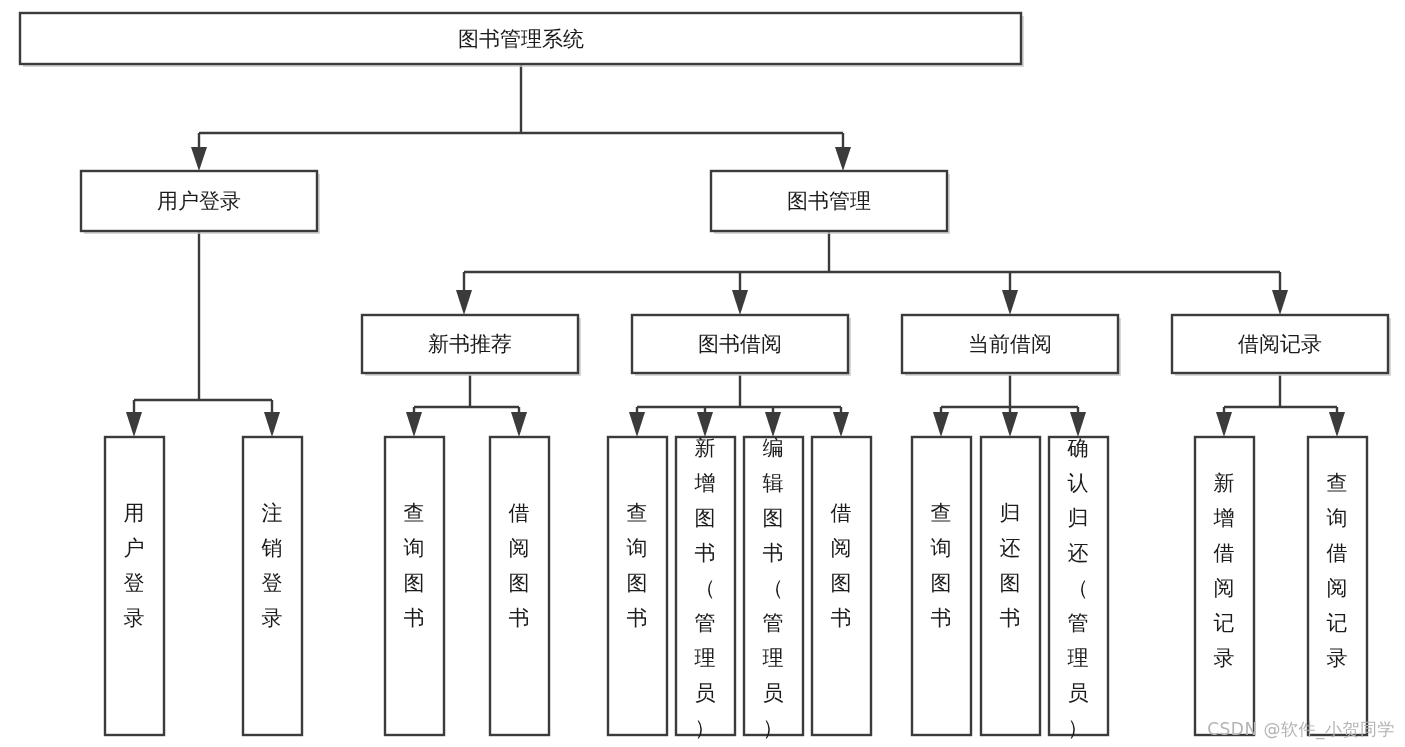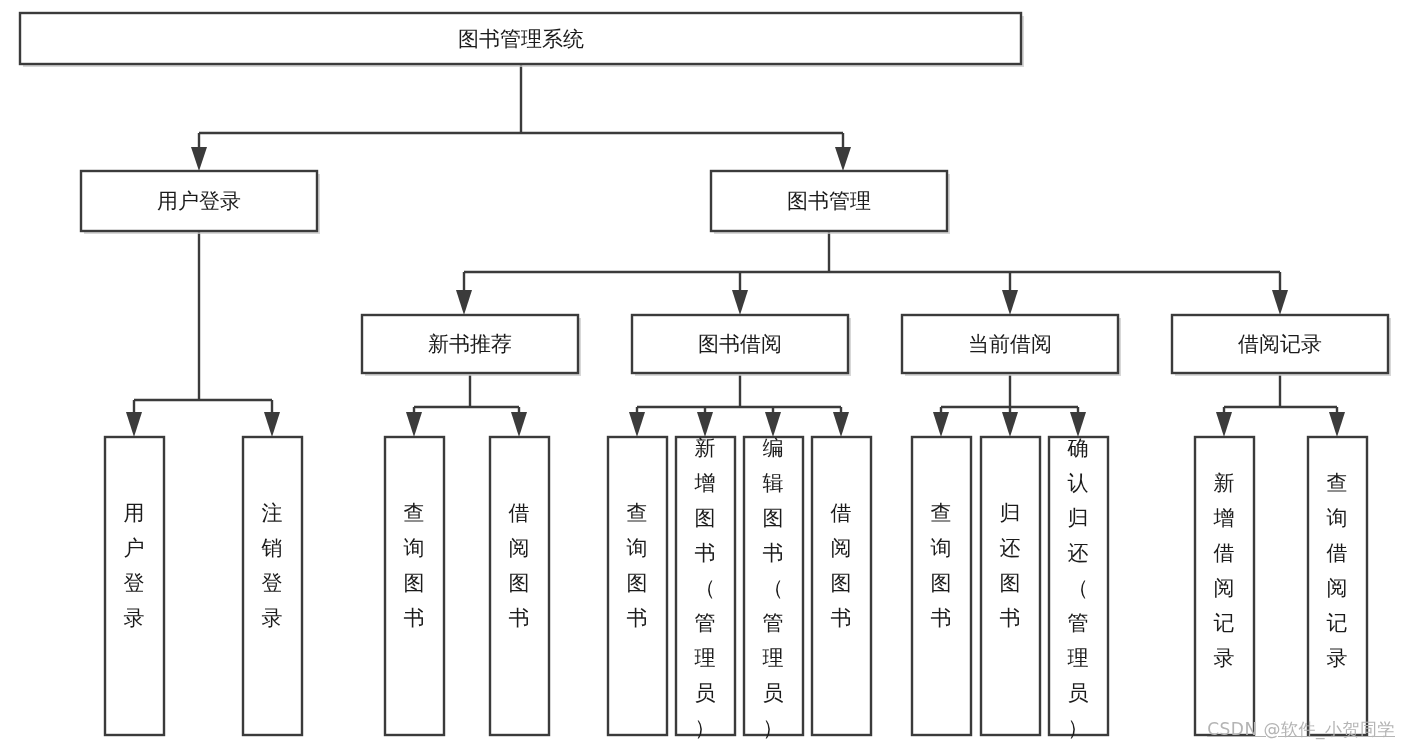--- a/index.html
+++ b/index.html
@@ -61,21 +61,20 @@
   .watermark {
     position: absolute;
     right: 10px;
     bottom: 6px;
     font-family: "DejaVu Sans", "Liberation Sans", sans-serif;
     font-size: 17px;
     color: #b4b4b4;
     letter-spacing: 0.5px;
     white-space: nowrap;
     pointer-events: none;
-    text-decoration: underline;
   }
 </style>
 </head>
 <body>
 
 <div id="diagram-root">
   <svg class="flow" viewBox="0 0 1405 747" xmlns="http://www.w3.org/2000/svg">
 
     <g>
 

